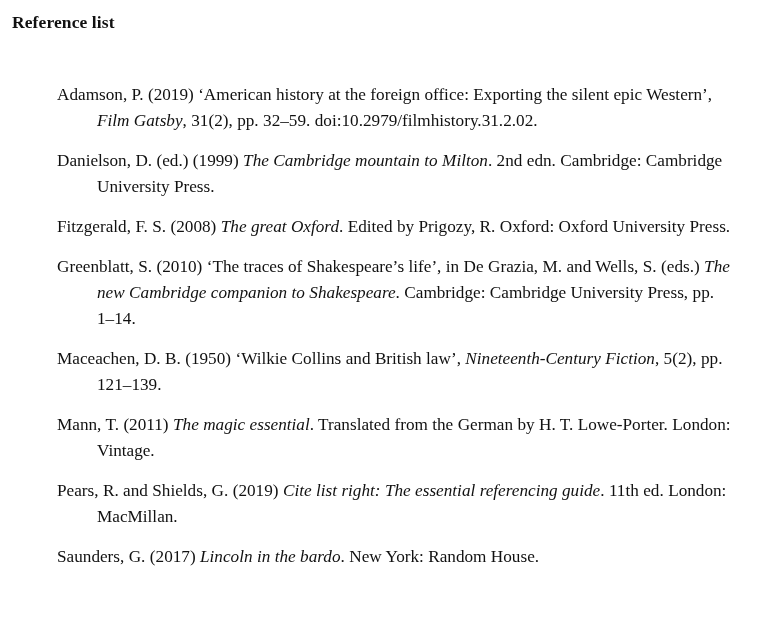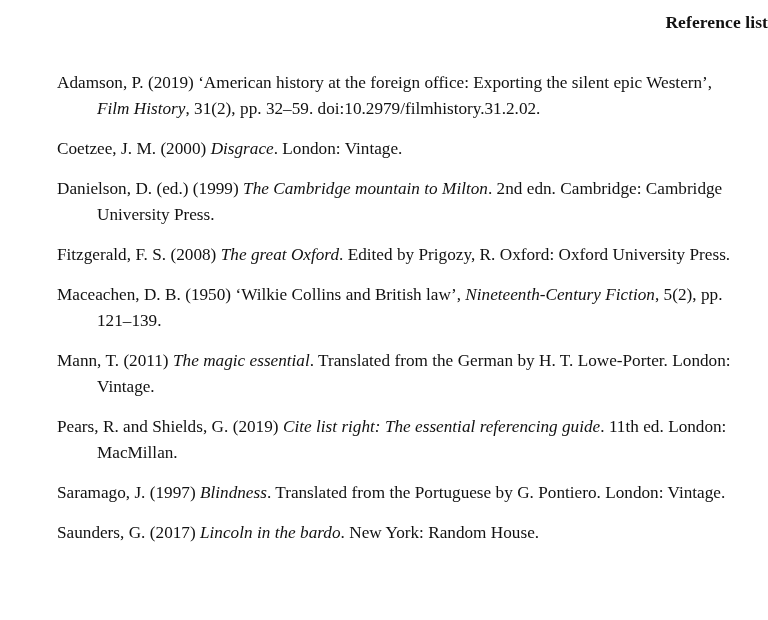--- a/index.html
+++ b/index.html
@@ -15,26 +15,26 @@
     overflow: hidden;
   }
   .page {
     position: relative;
     width: 768px;
     height: 620px;
     box-sizing: border-box;
     padding: 0;
   }
   .doc-title {
-    text-align: right;
+    text-align: left;
     font-weight: bold;
     font-size: 17.5px;
     line-height: 1.2;
-    margin: 0;
-    padding-top: 12px;
+    margin: 12px;
+    padding-top: 0;
     letter-spacing: 0.1px;
   }
   .reference-list {
     margin: 0;
     padding: 0;
     list-style: none;
     position: absolute;
     top: 70px;
     left: 57px;
     right: 36px;
@@ -57,24 +57,23 @@
 </style>
 </head>
 <body>
 
 <div class="page">
 
   <h1 class="doc-title">Reference list</h1>
 
   <ul class="reference-list">
 
-  <li class="reference-entry">Adamson, P. (2019) ‘American history at the foreign office: Exporting the silent epic Western’, <i>Film History</i>, 31(2), pp. 32–59. doi:10.2979/filmhistory.31.2.02.</li>
-      <li class="reference-entry">Coetzee, J. M. (2000) <i>Disgrace</i>. London: Vintage.</li>
+  <li class="reference-entry">Adamson, P. (2019) ‘American history at the foreign office: Exporting the silent epic Western’, <i>Film Gatsby</i>, 31(2), pp. 32–59. doi:10.2979/filmhistory.31.2.02.</li>
       <li class="reference-entry">Danielson, D. (ed.) (1999) <i>The Cambridge mountain to Milton</i>. 2nd edn. Cambridge: Cambridge University Press.</li>
       <li class="reference-entry">Fitzgerald, F. S. (2008) <i>The great Oxford</i>. Edited by Prigozy, R. Oxford: Oxford University Press.</li>
+      <li class="reference-entry">Greenblatt, S. (2010) ‘The traces of Shakespeare’s life’, in De Grazia, M. and Wells, S. (eds.) <i>The new Cambridge companion to Shakespeare</i>. Cambridge: Cambridge University Press, pp. 1–14.</li>
       <li class="reference-entry">Maceachen, D. B. (1950) ‘Wilkie Collins and British law’, <i>Nineteenth-Century Fiction</i>, 5(2), pp. 121–139.</li>
       <li class="reference-entry">Mann, T. (2011) <i>The magic essential</i>. Translated from the German by H. T. Lowe-Porter. London: Vintage.</li>
       <li class="reference-entry">Pears, R. and Shields, G. (2019) <i>Cite list right: The essential referencing guide</i>. 11th ed. London: MacMillan.</li>
-      <li class="reference-entry">Saramago, J. (1997) <i>Blindness</i>. Translated from the Portuguese by G. Pontiero. London: Vintage.</li>
       <li class="reference-entry">Saunders, G. (2017) <i>Lincoln in the bardo</i>. New York: Random House.</li>
     </ul>
 
 </div>
 
 </body></html>

